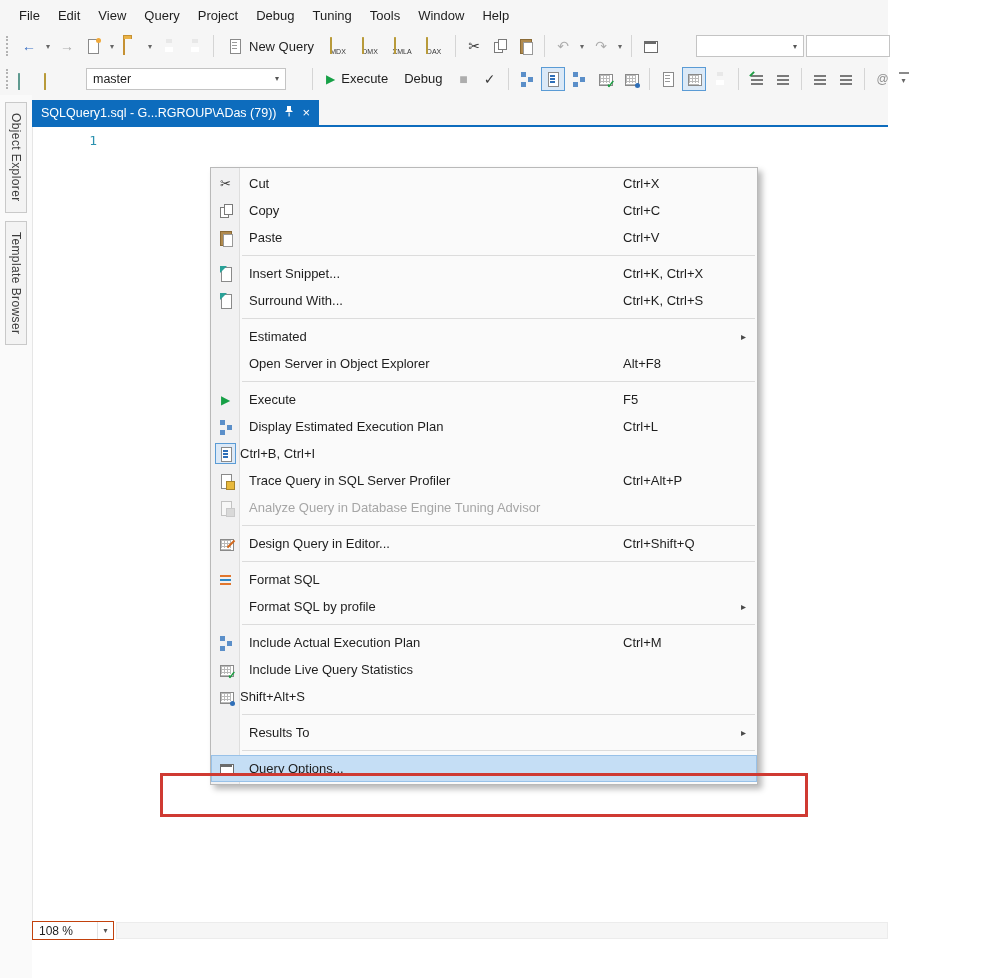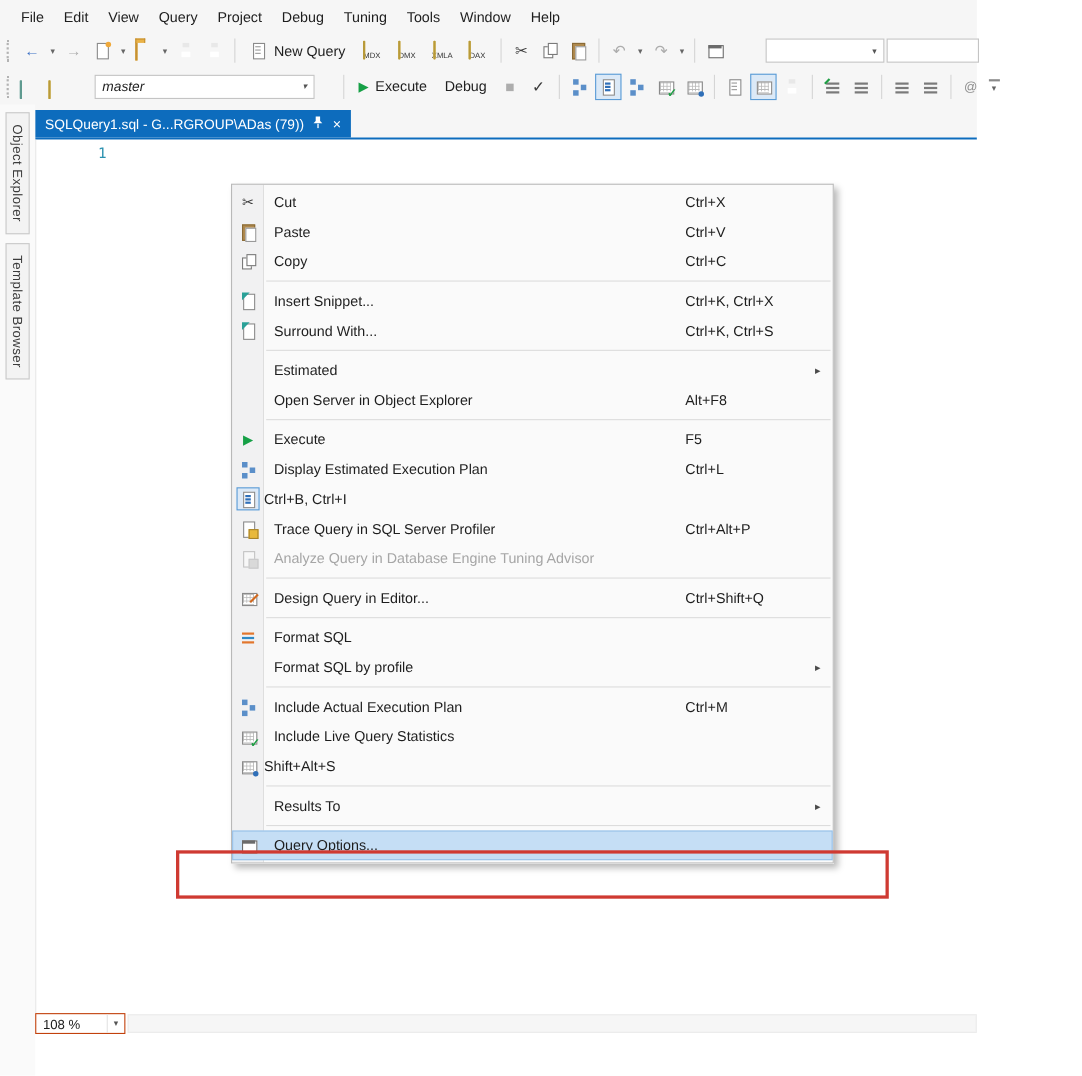--- a/index.html
+++ b/index.html
@@ -205,21 +205,21 @@
     </div>
 
     <div class="toolbar tb2">
       <span class="grip"></span>
       <span class="tbtn">
           <span class="i" style="height:10px;"><span class="cyl cyl2"></span></span>
         </span>
       <span class="tbtn">
           <span class="i" style="height:10px;"><span class="cyl"></span></span>
         </span>
-      <div class="combo" style="width:200px; margin:0 20px;font-style:italic;">
+      <div class="combo" style="width:200px; margin:0 20px;">
         <span>master</span>
         <span class="car">▾</span>
       </div>
       <span class="vsep"></span>
       <span class="txtbtn">
         <span class="glyph g-green">▶</span>
         <span>Execute</span>
       </span>
       <span class="txtbtn">
         <span>Debug</span>
@@ -321,33 +321,33 @@
       <span class="cm-ic">
           <span class="glyph g-dark" style="font-size:13px;">✂</span>
         </span>
       <span class="cm-label">Cut</span>
       <span class="cm-short">Ctrl+X</span>
       <span class="cm-arrow"></span>
     </div>
 
     <div class="cm-row">
       <span class="cm-ic">
+          <span class="i copy"></span>
+        </span>
+      <span class="cm-label">Copy</span>
+      <span class="cm-short">Ctrl+C</span>
+      <span class="cm-arrow"></span>
+    </div>
+
+    <div class="cm-row">
+      <span class="cm-ic">
           <span class="i paste"></span>
         </span>
       <span class="cm-label">Paste</span>
       <span class="cm-short">Ctrl+V</span>
-      <span class="cm-arrow"></span>
-    </div>
-
-    <div class="cm-row">
-      <span class="cm-ic">
-          <span class="i copy"></span>
-        </span>
-      <span class="cm-label">Copy</span>
-      <span class="cm-short">Ctrl+C</span>
       <span class="cm-arrow"></span>
     </div>
 
     <div class="cm-sep"></div>
 
     <div class="cm-row">
       <span class="cm-ic">
           <span class="i doc snippet"></span>
         </span>
       <span class="cm-label">Insert Snippet...</span>

